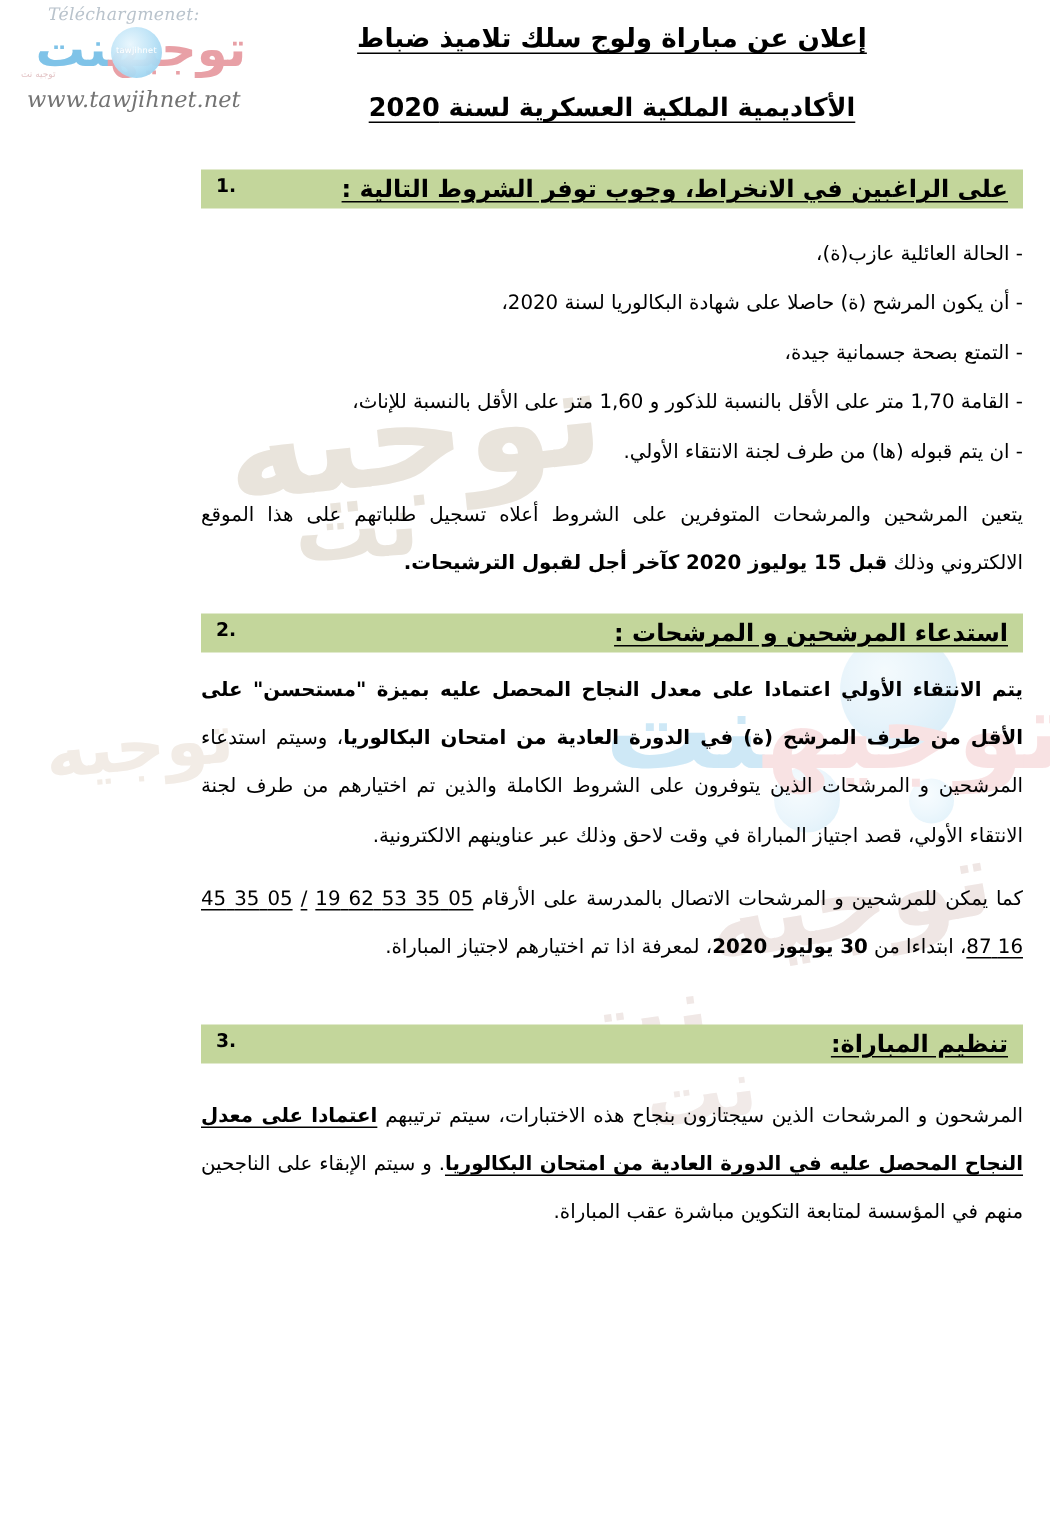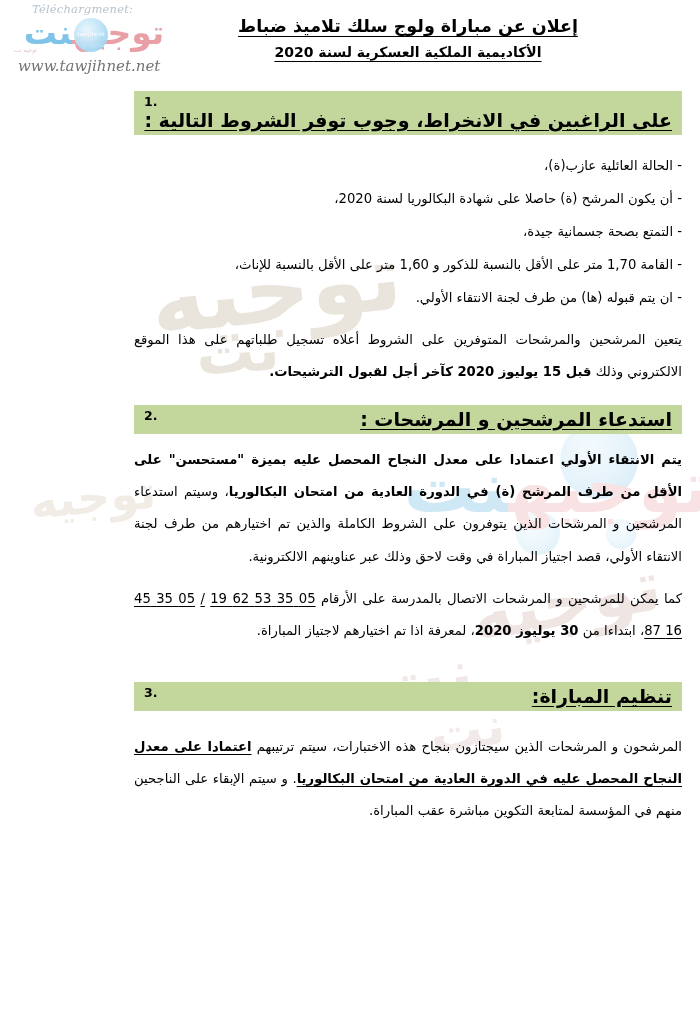--- a/index.html
+++ b/index.html
@@ -164,21 +164,21 @@
   }
   .title-line {
     font-family: "DejaVu Sans", sans-serif;
     font-size: 17.5px;
     font-weight: bold;
     line-height: 1.68;
     text-decoration: underline;
     text-underline-offset: 4px;
     display: inline-block;
   }
-  .title-line.l2 { font-size: 14px; }
+  .title-line.l2 { font-size: 17px; margin-top: 17px; }
 
   .para {
     font-family: "DejaVu Sans", sans-serif;
     font-size: 13.2px;
     line-height: 2.45;
     text-align: justify;
     text-justify: inter-word;
     margin: 0;
   }
   .para.intro { margin-top: 22px; }
@@ -198,21 +198,21 @@
 
   .section-bar {
     background: #c3d69b;
     margin: 16px 0 0 0;
     padding: 3px 10px 4px 10px;
     min-height: 17px;
     box-sizing: border-box;
   }
   .section-bar .sec-txt {
     font-family: "DejaVu Sans", sans-serif;
-    font-size: 19px;
+    font-size: 16px;
     font-weight: bold;
     text-decoration: underline;
     text-underline-offset: 3px;
     display: inline-block;
     float: right;
   }
   .section-bar .sec-num {
     font-family: "DejaVu Sans", sans-serif;
     font-size: 12.5px;
     font-weight: bold;

